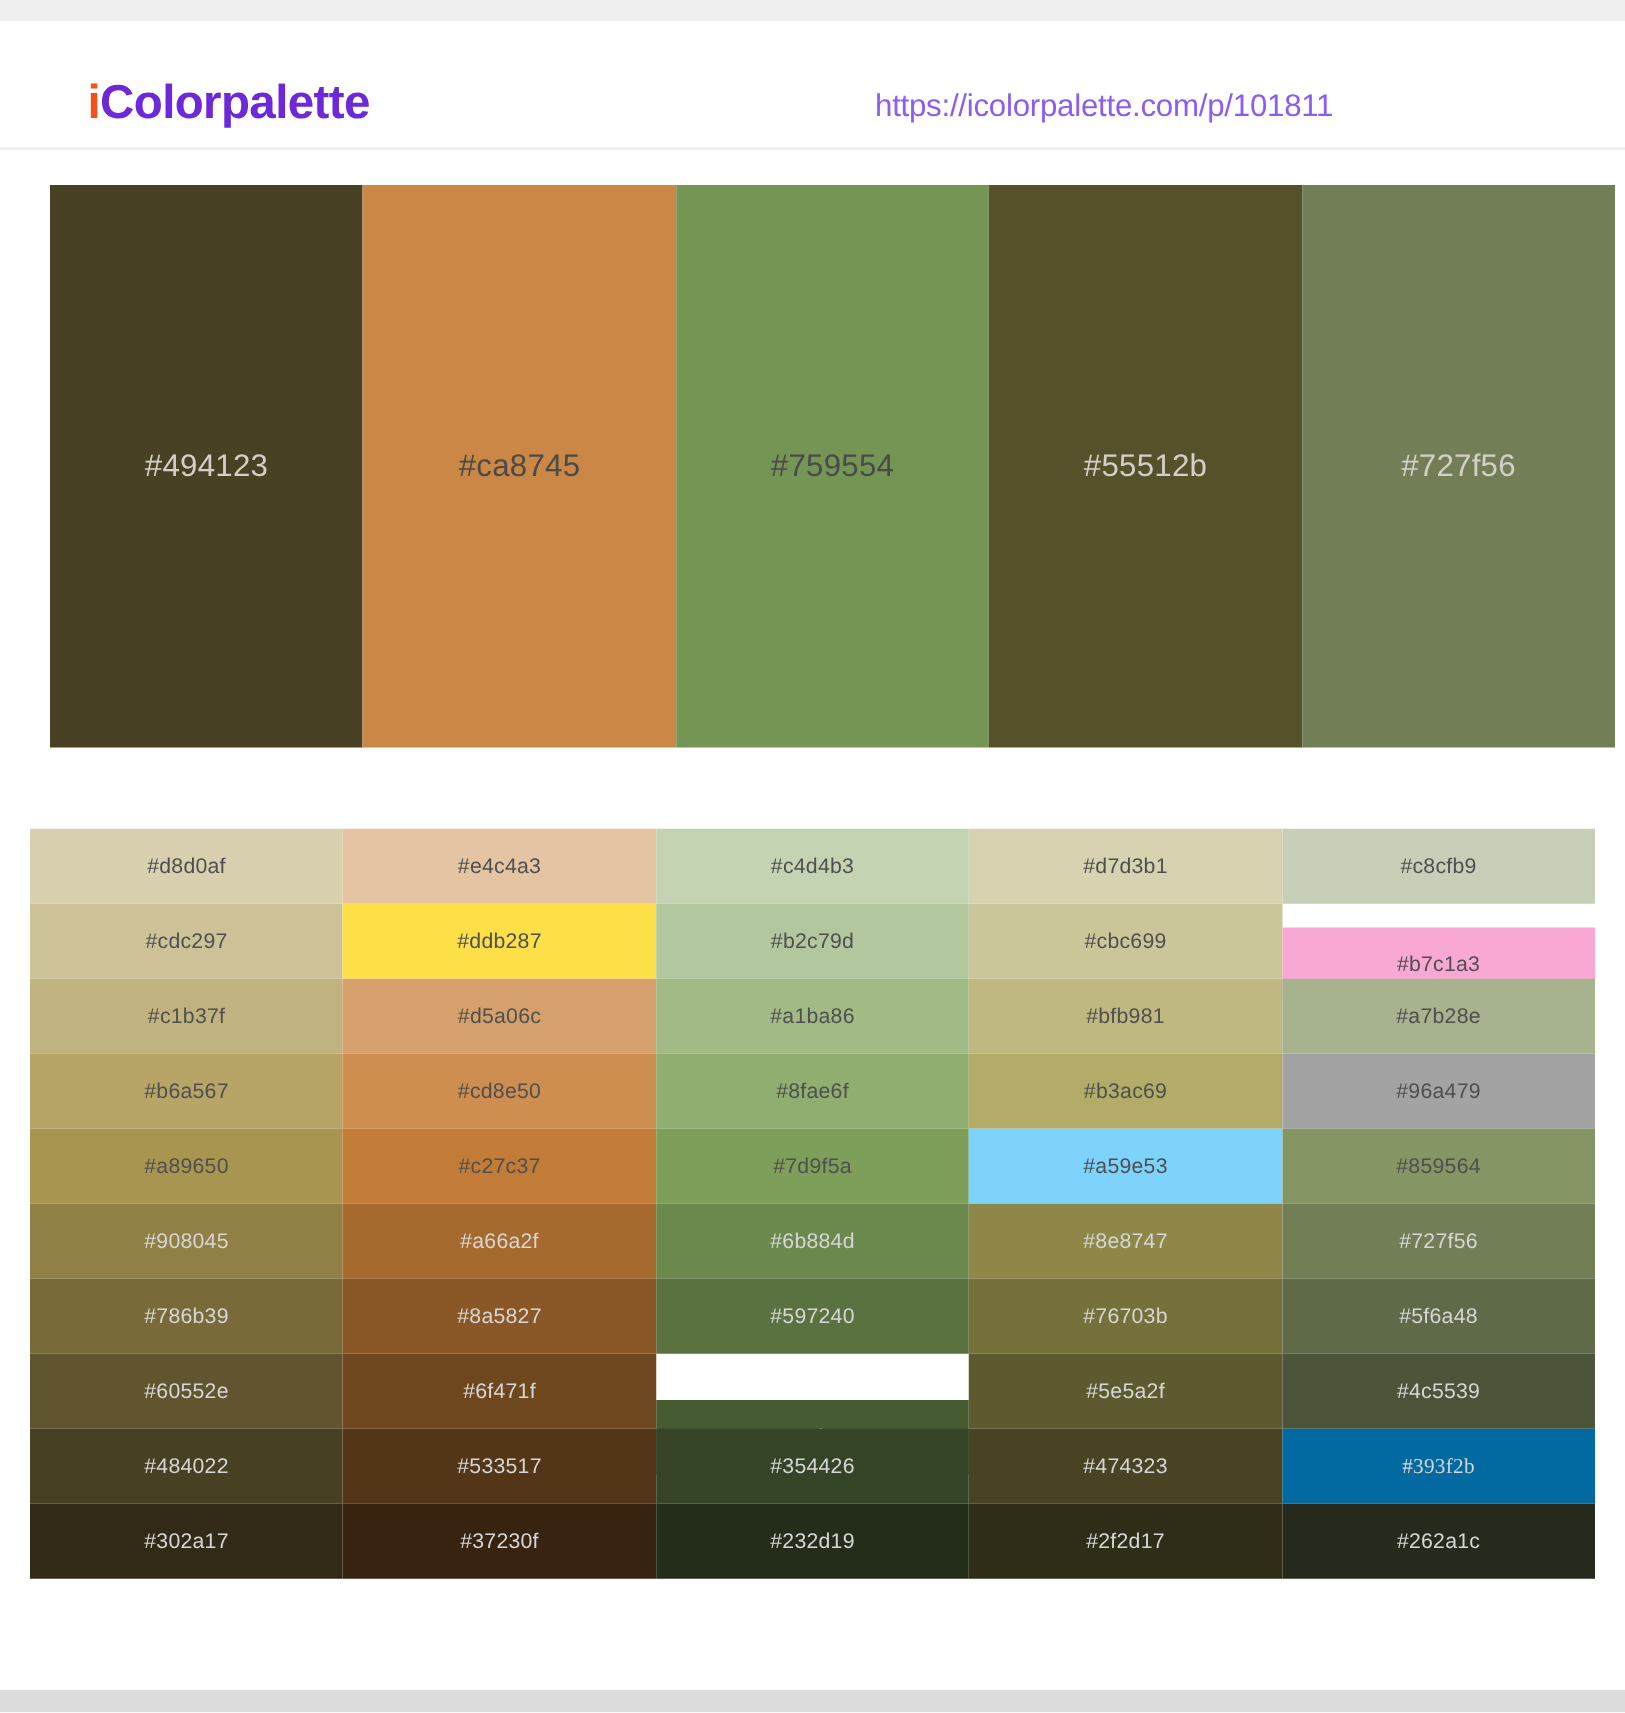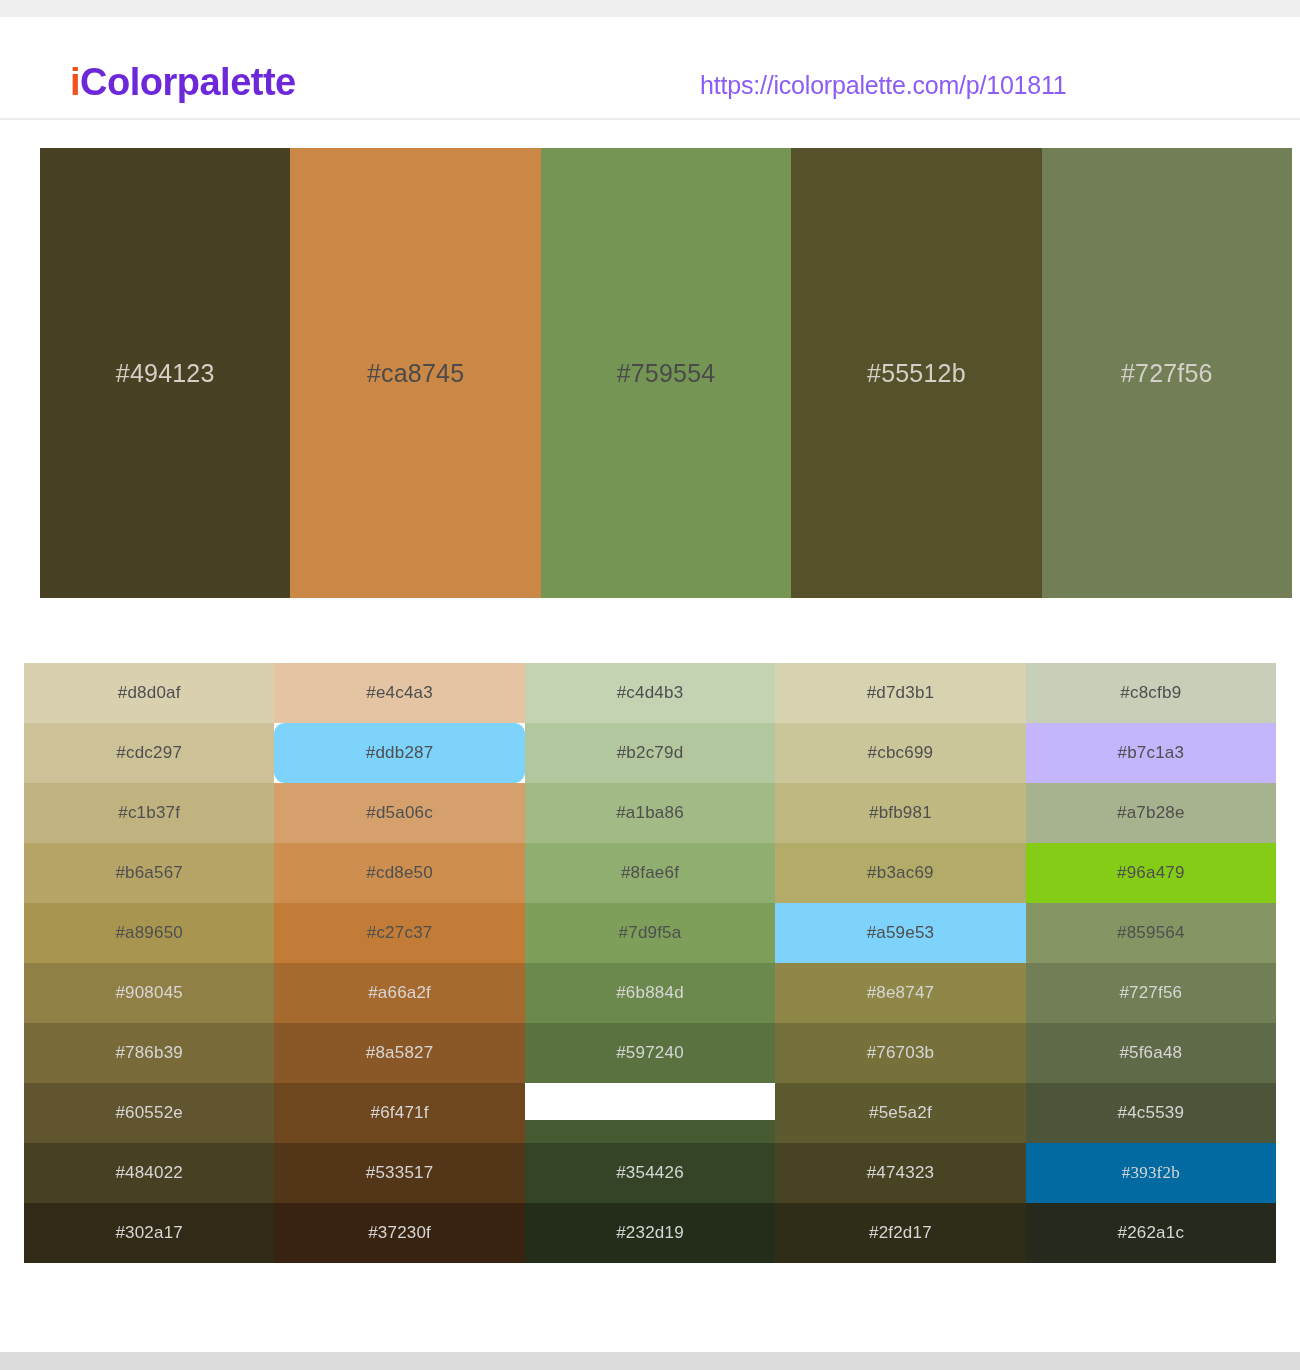--- a/index.html
+++ b/index.html
@@ -152,30 +152,30 @@
           <span class="hex">#d7d3b1</span>
         </div>
         <div class="shade-cell" style="background: rgb(200, 207, 185);">
           <span class="hex">#c8cfb9</span>
         </div>
       </div>
       <div class="shade-row">
         <div class="shade-cell" style="background: rgb(205, 194, 151);">
           <span class="hex">#cdc297</span>
         </div>
-        <div class="shade-cell" style="background: #7dd3fc; border-radius: 11px;">
+        <div class="shade-cell" style="background: #fde047;">
           <span class="hex">#ddb287</span>
         </div>
         <div class="shade-cell" style="background: rgb(178, 199, 157);">
           <span class="hex">#b2c79d</span>
         </div>
         <div class="shade-cell" style="background: rgb(203, 198, 153);">
           <span class="hex">#cbc699</span>
         </div>
-        <div class="shade-cell" style="background: #c4b5fd;">
+        <div class="shade-cell" style="background: #f9a8d4; margin-top: 19px;">
           <span class="hex">#b7c1a3</span>
         </div>
       </div>
       <div class="shade-row">
         <div class="shade-cell" style="background: rgb(193, 179, 127);">
           <span class="hex">#c1b37f</span>
         </div>
         <div class="shade-cell" style="background: rgb(213, 160, 108);">
           <span class="hex">#d5a06c</span>
         </div>
@@ -195,21 +195,21 @@
         </div>
         <div class="shade-cell" style="background: rgb(205, 142, 80);">
           <span class="hex">#cd8e50</span>
         </div>
         <div class="shade-cell" style="background: rgb(143, 174, 111);">
           <span class="hex">#8fae6f</span>
         </div>
         <div class="shade-cell" style="background: rgb(179, 172, 105);">
           <span class="hex">#b3ac69</span>
         </div>
-        <div class="shade-cell" style="background: #84cc16;">
+        <div class="shade-cell" style="background: #a3a3a3;">
           <span class="hex">#96a479</span>
         </div>
       </div>
       <div class="shade-row">
         <div class="shade-cell" style="background: rgb(168, 150, 80);">
           <span class="hex">#a89650</span>
         </div>
         <div class="shade-cell" style="background: rgb(194, 124, 55);">
           <span class="hex">#c27c37</span>
         </div>

